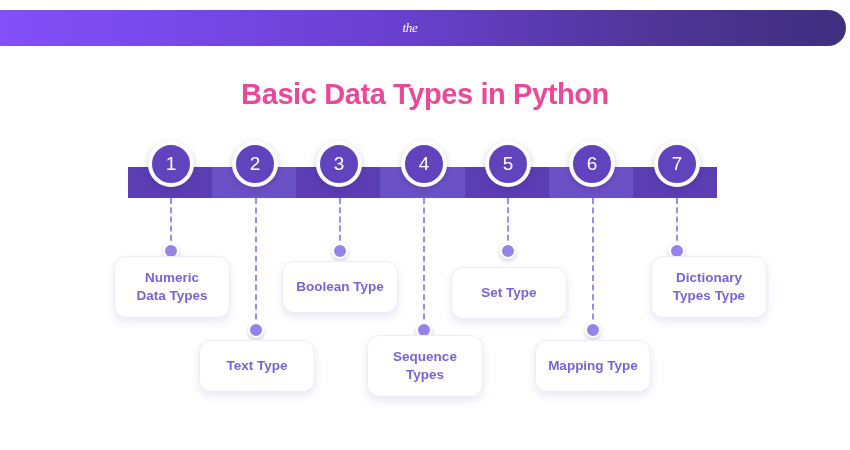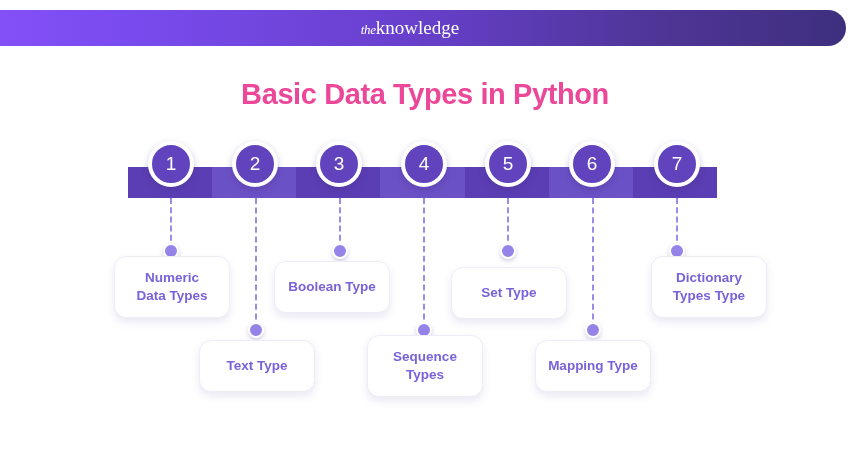--- a/index.html
+++ b/index.html
@@ -136,21 +136,20 @@
     padding: 4px 8px;
     box-sizing: border-box;
   }
 </style>
 </head>
 <body>
 
 <div class="header">
   <div class="logo">
     <span class="the">the</span>
-      <span class="kn">knowledge</span>
   </div>
 </div>
 
 <div class="title">Basic Data Types in Python</div>
 
 <div class="strip">
   <div class="seg dark"></div>
   <div class="seg light"></div>
   <div class="seg dark"></div>
   <div class="seg light"></div>
@@ -183,21 +182,21 @@
 <div class="dot" style="left:585px; top:322px"></div>
 <div class="dot" style="left:669px; top:243px"></div>
 
 <div class="card" style="left:114px; top:256px; width:116px; height:62px">
   <div>
     <div>Numeric</div>
     <div>Data Types</div>
   </div>
 </div>
 
-<div class="card" style="left:274px; top:261px; width:116px; height:52px">
+<div class="card" style="left:282px; top:261px; width:116px; height:52px">
   <div>Boolean Type</div>
 </div>
 
 <div class="card" style="left:451px; top:267px; width:116px; height:52px">
   <div>Set Type</div>
 </div>
 
 <div class="card" style="left:651px; top:256px; width:116px; height:62px">
   <div>
     <div>Dictionary</div>

